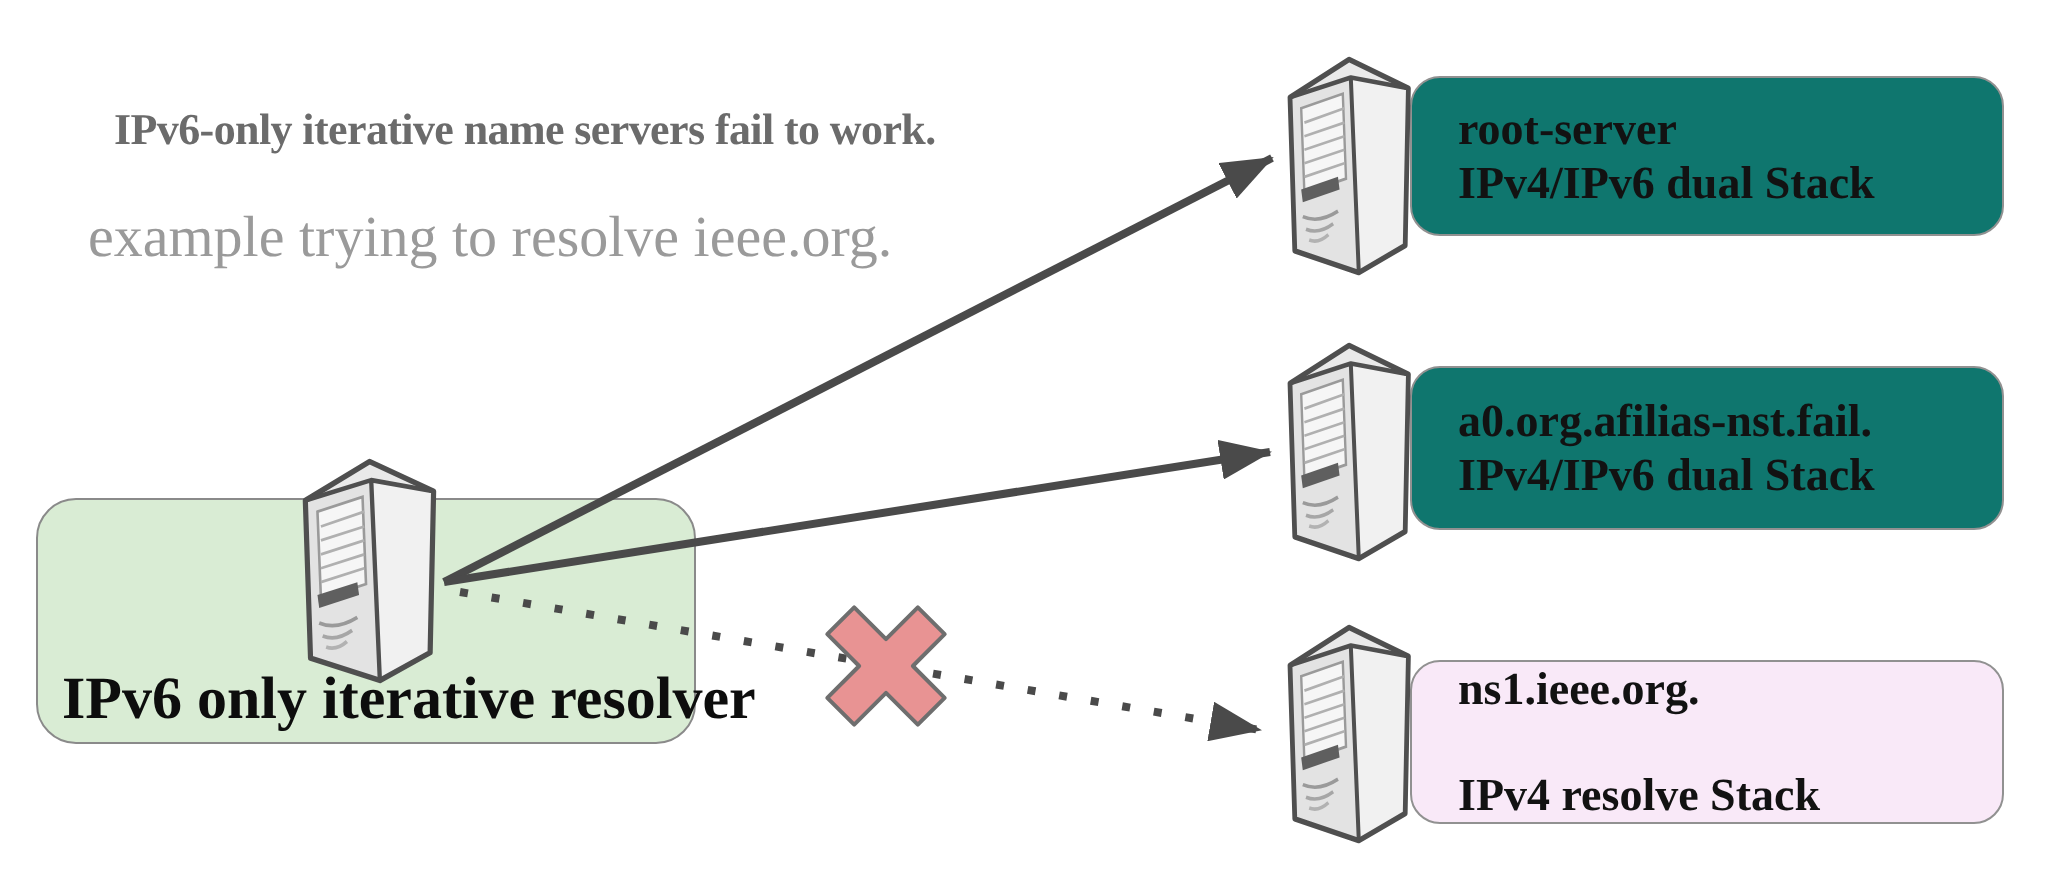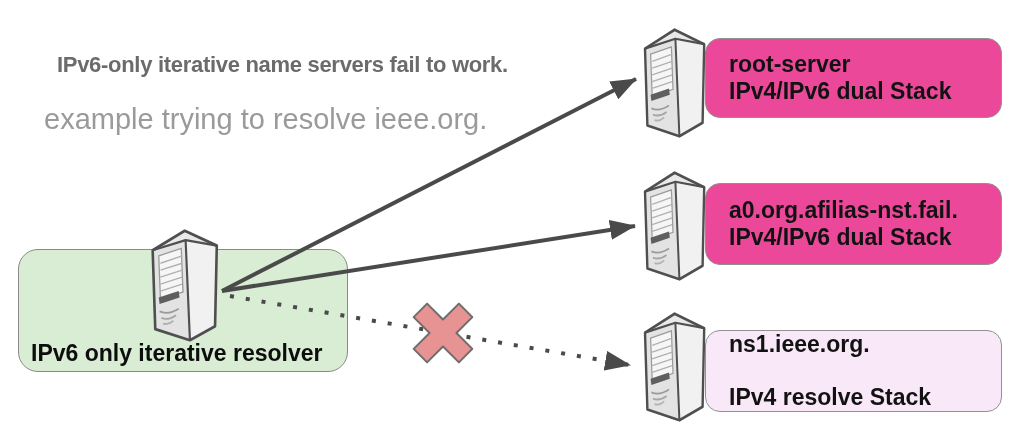--- a/index.html
+++ b/index.html
@@ -1,49 +1,49 @@
 <!DOCTYPE html>
 <html><head>
 <meta charset="utf-8">
 <style>
   html,body { margin:0; padding:0; background:#ffffff; }
   .canvas {
     position:relative; width:1024px; height:439px; overflow:hidden;
-    background:#ffffff; font-family:Liberation Sans, sans-serif;
+    background:#ffffff; font-family:Liberation Serif, serif;
   }
   .title {
     position:absolute; left:57px; top:52px;
     font-size:22px; font-weight:bold; letter-spacing:-0.3px;
     color:#6b6b6b; white-space:nowrap;
   }
   .subtitle {
     position:absolute; left:44px; top:103px;
     font-size:29px; font-weight:normal; color:#9a9a9a; white-space:nowrap;
   }
   .resolver-box {
     position:absolute; left:18px; top:249px; width:330px; height:123px;
     background:#d9ecd4; border:1.5px solid #8a8a8a; border-radius:20px;
     box-sizing:border-box; z-index:1;
   }
   .resolver-label {
     position:absolute; left:12px; bottom:4px;
-    font-size:23px; font-weight:bold; color:#0d0d0d; white-space:nowrap;
+    font-size:30px; font-weight:bold; color:#0d0d0d; white-space:nowrap;
   }
   .overlay { position:absolute; left:0; top:0; z-index:2; }
   .conn { stroke:#4a4a4a; stroke-width:4; fill:none; }
   .conn.dotted { stroke-dasharray:4 12; }
   .server { position:absolute; z-index:3; }
   .label-box {
     position:absolute; width:297px; box-sizing:border-box; z-index:2;
     border:1.5px solid #919191; border-radius:15px;
     display:flex; flex-direction:column; justify-content:center;
     padding-left:23px;
     font-size:23px; font-weight:bold; line-height:27px; color:#121212;
   }
-  .label-box.dual   { background:#ec4899; }
+  .label-box.dual   { background:#0f766e; }
   .label-box.single { background:#f9e9f8; }
   .label-box .ln { white-space:nowrap; }
   .defs-holder { position:absolute; width:0; height:0; }
 </style>
 </head>
 <body>
 
 <div class="canvas">
 
   <svg class="defs-holder" aria-hidden="true">

